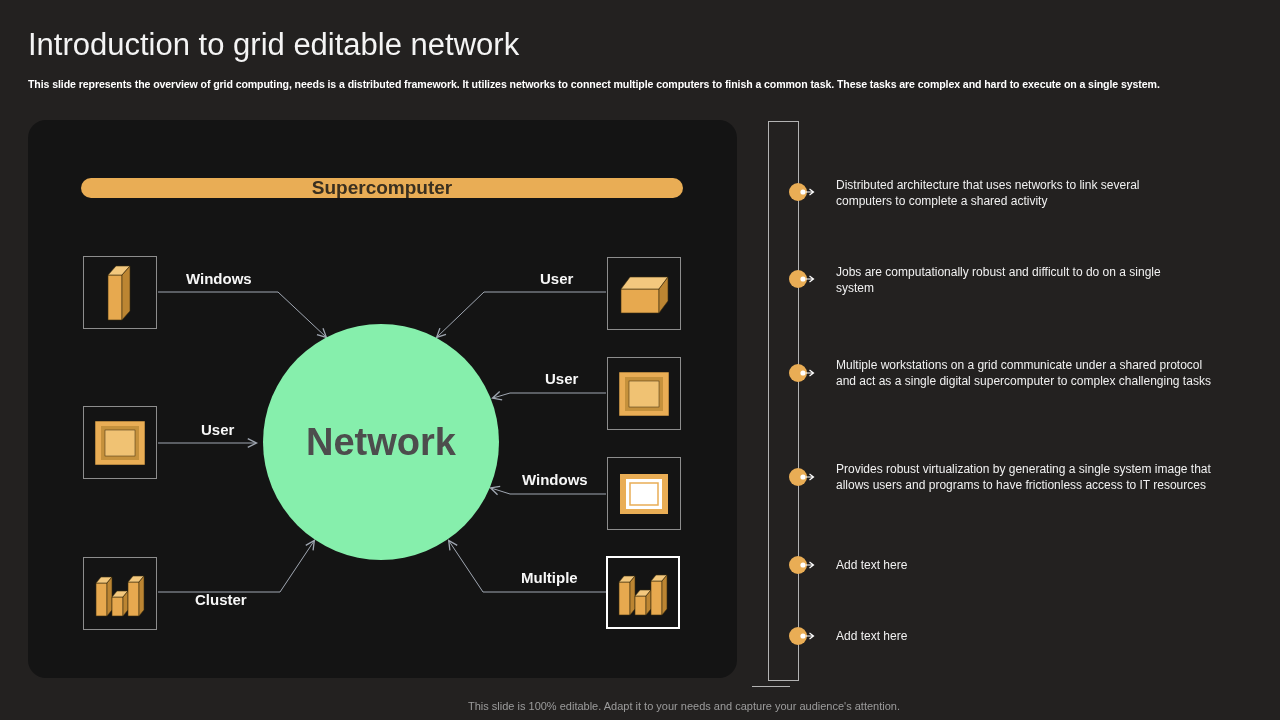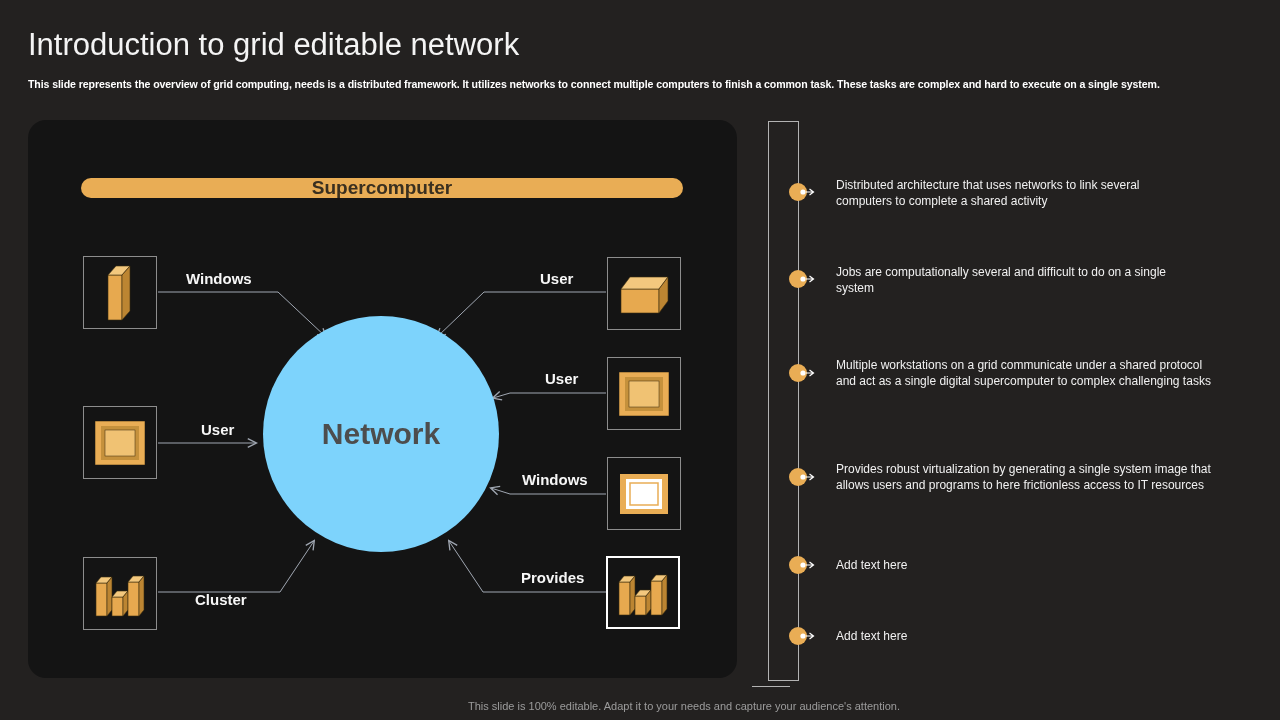--- a/index.html
+++ b/index.html
@@ -34,24 +34,24 @@
   .node-box{
     width:74px;height:73px;border:1px solid #8d8d8d;box-sizing:border-box;
     display:flex;align-items:center;justify-content:center;
     background:#141414;
   }
   .node-box.hl{border:2px solid #ffffff;}
   .node-label{
     color:#f7f7f7;font-size:15px;font-weight:bold;white-space:nowrap;margin-left:12px;
   }
   .net-circle{
-    left:263px;top:316px;width:236px;height:236px;border-radius:50%;
-    background:#7dd3fc;
+    left:263px;top:324px;width:236px;height:236px;border-radius:50%;
+    background:#86efac;
     display:flex;align-items:center;justify-content:center;
-    color:#4d4d4d;font-size:30px;font-weight:bold;
+    color:#4d4d4d;font-size:38px;font-weight:bold;
   }
   svg.overlay{left:0;top:0;pointer-events:none;}
   
   .vbar{
     left:768px;top:121px;width:31px;height:560px;
     border:1px solid #b3b3b3;box-sizing:border-box;
   }
   .vbar-foot{
     left:752px;top:686px;width:38px;height:1px;background:#b3b3b3;
   }
@@ -169,21 +169,21 @@
       <polygon points="14,13 19,7 19,40 14,46" fill="#BC8532"></polygon>
       <polygon points="19,27 30,27 30,46 19,46" fill="#E7A94F"></polygon>
       <polygon points="19,27 24,21 35,21 30,27" fill="#F3C87E"></polygon>
       <polygon points="30,27 35,21 35,40 30,46" fill="#BC8532"></polygon>
       <polygon points="35,12 46,12 46,46 35,46" fill="#E7A94F"></polygon>
       <polygon points="35,12 40,6 51,6 46,12" fill="#F3C87E"></polygon>
       <polygon points="46,12 51,6 51,40 46,46" fill="#BC8532"></polygon>
     </g>
   </svg>
 </div>
-<div class="abs node-label" style="left:509px;top:569px">Provides</div>
+<div class="abs node-label" style="left:509px;top:569px">Multiple</div>
 
 <div class="abs vbar"></div>
 <div class="abs vbar-foot"></div>
 
 <div class="abs dot" style="top:183px">
   <svg width="30" height="18">
       <circle cx="9" cy="9" r="9" fill="#E9AD55"></circle>
       <circle cx="14" cy="9" r="2.6" fill="#ffffff"></circle>
       <path d="M17,9 h7 M20.5,6 l4,3 -4,3" stroke="#ffffff" fill="none" stroke-width="1.2"></path>
     </svg>
@@ -194,21 +194,21 @@
 </div>
 
 <div class="abs dot" style="top:270px">
   <svg width="30" height="18">
       <circle cx="9" cy="9" r="9" fill="#E9AD55"></circle>
       <circle cx="14" cy="9" r="2.6" fill="#ffffff"></circle>
       <path d="M17,9 h7 M20.5,6 l4,3 -4,3" stroke="#ffffff" fill="none" stroke-width="1.2"></path>
     </svg>
 </div>
 <div class="abs bullet" style="top:264px">
-  <div class="btext">Jobs are computationally several and difficult to do on a single
+  <div class="btext">Jobs are computationally robust and difficult to do on a single
 system</div>
 </div>
 
 <div class="abs dot" style="top:364px">
   <svg width="30" height="18">
       <circle cx="9" cy="9" r="9" fill="#E9AD55"></circle>
       <circle cx="14" cy="9" r="2.6" fill="#ffffff"></circle>
       <path d="M17,9 h7 M20.5,6 l4,3 -4,3" stroke="#ffffff" fill="none" stroke-width="1.2"></path>
     </svg>
 </div>
@@ -219,21 +219,21 @@
 
 <div class="abs dot" style="top:468px">
   <svg width="30" height="18">
       <circle cx="9" cy="9" r="9" fill="#E9AD55"></circle>
       <circle cx="14" cy="9" r="2.6" fill="#ffffff"></circle>
       <path d="M17,9 h7 M20.5,6 l4,3 -4,3" stroke="#ffffff" fill="none" stroke-width="1.2"></path>
     </svg>
 </div>
 <div class="abs bullet" style="top:461px">
   <div class="btext">Provides robust virtualization by generating a single system image that
-allows users and programs to here frictionless access to IT resources</div>
+allows users and programs to have frictionless access to IT resources</div>
 </div>
 
 <div class="abs dot" style="top:556px">
   <svg width="30" height="18">
       <circle cx="9" cy="9" r="9" fill="#E9AD55"></circle>
       <circle cx="14" cy="9" r="2.6" fill="#ffffff"></circle>
       <path d="M17,9 h7 M20.5,6 l4,3 -4,3" stroke="#ffffff" fill="none" stroke-width="1.2"></path>
     </svg>
 </div>
 <div class="abs bullet" style="top:557px">

